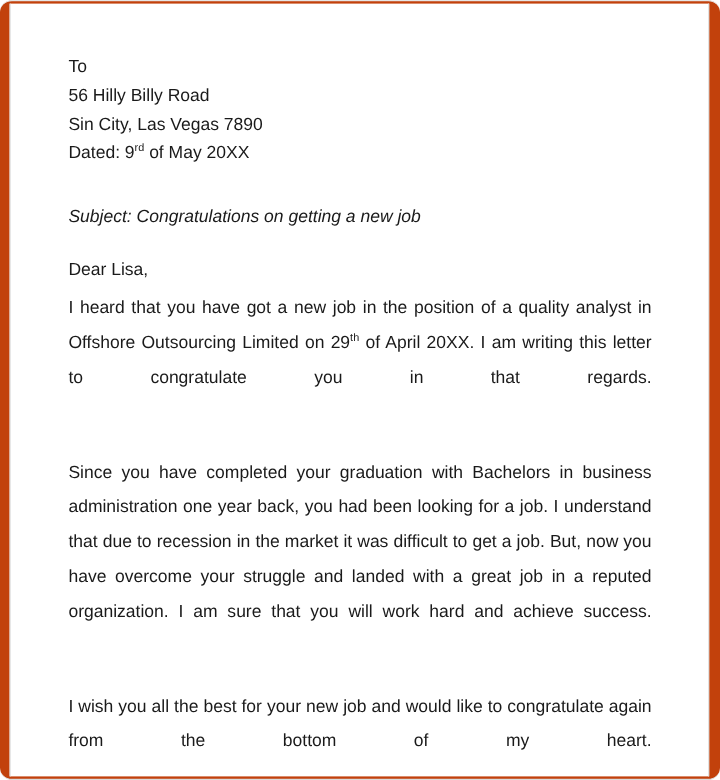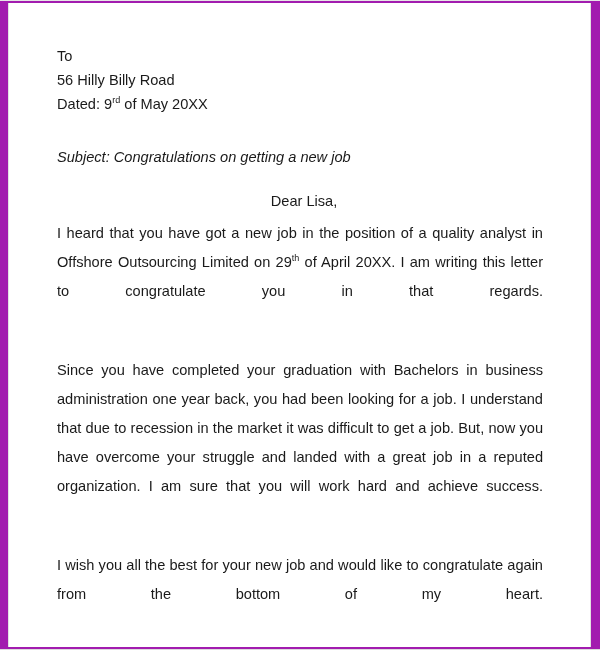--- a/index.html
+++ b/index.html
@@ -13,24 +13,25 @@
     height: 650px;
     overflow: hidden;
     font-family: "Liberation Sans", "DejaVu Sans", sans-serif;
   }
 
   .page {
     position: relative;
     box-sizing: border-box;
     width: 600px;
     height: 650px;
-    background: #a21caf;
+    background: #c2410c;
     border-top: 1px solid #e6e6e6;
     border-bottom: 1px solid #dcdcdc;
     padding: 2px 9px 2px 8px;
+    border-radius: 10px;
   }
 
   .sheet {
     box-sizing: border-box;
     width: 100%;
     height: 100%;
     background: #ffffff;
     border-left: 1px solid #e2e2e2;
     border-right: 1px solid #e2e2e2;
     padding: 41px 39px 0 48px;
@@ -65,21 +66,20 @@
     white-space: nowrap;
     font-style: italic;
   }
   .salutation {
     margin: 0;
     padding: 0;
     height: 24px;
     line-height: 24px;
     margin-top: 20px;
     white-space: nowrap;
-    text-align: center;
   }
 
   
   .body-paragraph {
     margin: 0;
     padding: 0;
     width: 486px;
     text-align: justify;
     text-justify: inter-word;
     line-height: 29px;
@@ -104,20 +104,21 @@
 </head>
 <body>
 
 <div class="page">
   <div class="sheet">
     <div class="letter">
 
       <div class="address-block">
         <p class="address-line">To</p>
         <p class="address-line">56 Hilly Billy Road</p>
+        <p class="address-line">Sin City, Las Vegas 7890</p>
         <p class="address-line"><span>Dated: 9</span><sup>rd</sup><span> of May 20XX</span></p>
       </div>
 
       <p class="subject-line">Subject: Congratulations on getting a new job</p>
 
       <p class="salutation">Dear Lisa,</p>
 
       <p class="body-paragraph first-body"><span>I heard that you have got a new job in the position of a quality analyst in Offshore Outsourcing Limited on 29</span><sup>th</sup><span> of April 20XX. I am writing this letter to congratulate you in that regards.</span></p>
 
       <p class="body-paragraph">Since you have completed your graduation with Bachelors in business administration one year back, you had been looking for a job. I understand that due to recession in the market it was difficult to get a job. But, now you have overcome your struggle and landed with a great job in a reputed organization. I am sure that you will work hard and achieve success.</p>

